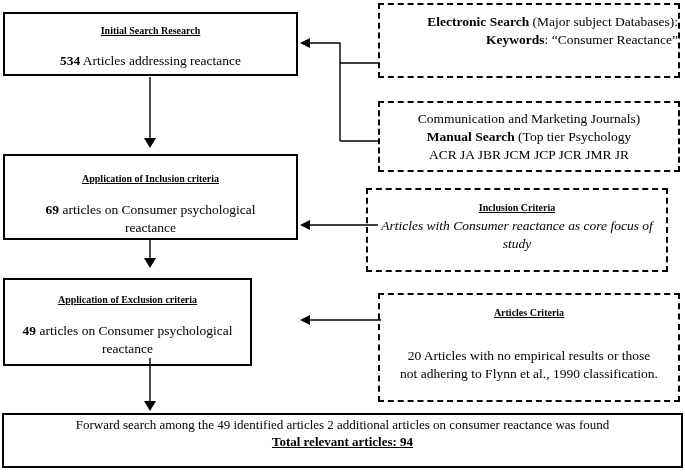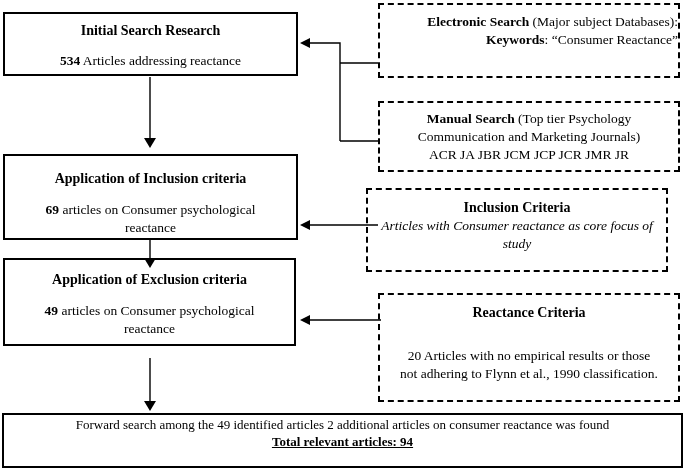--- a/index.html
+++ b/index.html
@@ -17,21 +17,21 @@
   }
   .box {
     position: absolute;
     background: #ffffff;
     border: 2px solid #000000;
     text-align: center;
     font-size: 13.5px;
     line-height: 18px;
   }
   .box.dashed { border-style: dashed; }
-  .title { font-weight: bold; font-size: 14px; }
+  .title { font-weight: bold; font-size: 10px; text-decoration: underline; }
   .b { font-weight: bold; }
   .u { text-decoration: underline; }
   .body-text { margin: 0 auto; }
   .arrows {
     position: absolute;
     left: 0; top: 0;
     pointer-events: none;
   }
 </style>
 </head>
@@ -42,43 +42,43 @@
   <div class="box" style="left:3px; top:12px; width:295px; height:64px; padding-top:8px;">
     <div class="title">Initial Search Research</div>
     <div class="body-text" style="margin-top:12px;"><span class="b">534</span><span> Articles addressing reactance</span></div>
   </div>
 
   <div class="box" style="left:3px; top:154px; width:295px; height:86px; padding-top:14px;">
     <div class="title">Application of Inclusion criteria</div>
     <div class="body-text" style="margin-top:13px; max-width:252px;"><span class="b">69</span><span> articles on Consumer psychological reactance</span></div>
   </div>
 
-  <div class="box" style="left:3px; top:258px; width:293px; height:88px; padding-top:11px;">
+  <div class="box" style="left:3px; top:278px; width:249px; height:88px; padding-top:11px;">
     <div class="title">Application of Exclusion criteria</div>
     <div class="body-text" style="margin-top:13px; max-width:252px;text-align:center;"><span class="b">49</span><span> articles on Consumer psychological reactance</span></div>
   </div>
 
   <div class="box dashed" style="left:378px; top:3px; width:302px; height:75px; padding-top:8px;text-align:right;">
     <div><span class="b">Electronic Search</span><span> (Major subject Databases):</span></div>
     <div><span class="b">Keywords</span><span>: “Consumer Reactance”</span></div>
   </div>
 
   <div class="box dashed" style="left:378px; top:101px; width:302px; height:71px; padding-top:7px;">
+    <div>Communication and Marketing Journals)</div>
     <div><span class="b">Manual Search</span><span> (Top tier Psychology</span></div>
-    <div>Communication and Marketing Journals)</div>
     <div>ACR JA JBR JCM JCP JCR JMR JR</div>
   </div>
 
   <div class="box dashed" style="left:366px; top:188px; width:302px; height:84px; padding-top:9px;">
     <div class="title">Inclusion Criteria</div>
     <div class="body-text" style="max-width:288px;font-style:italic;">Articles with Consumer reactance as core focus of study</div>
   </div>
 
   <div class="box dashed" style="left:378px; top:293px; width:302px; height:109px; padding-top:9px;">
-    <div class="title">Reactance Criteria</div>
+    <div class="title">Articles Criteria</div>
     <div class="body-text" style="margin-top:25px; max-width:262px;">20 Articles with no empirical results or those not adhering to Flynn et al., 1990 classification.</div>
   </div>
 
   <div class="box" style="left:2px; top:413px; width:681px; height:55px; padding-top:1px; font-size:13px; line-height:17px;">
     <div>Forward search among the 49 identified articles 2 additional articles on consumer reactance was found</div>
     <div class="b u">Total relevant articles: 94</div>
   </div>
 
   <svg class="arrows" width="685" height="472" viewBox="0 0 685 472">
 

